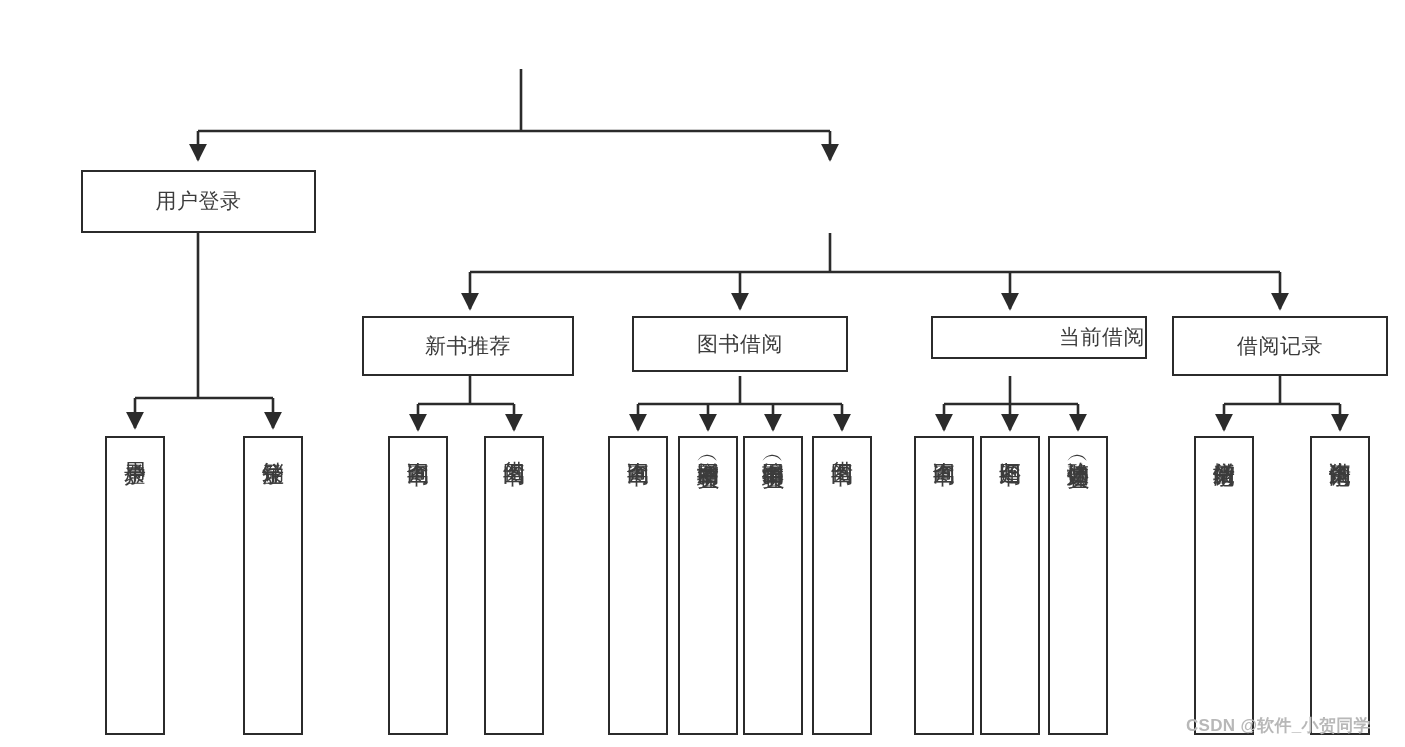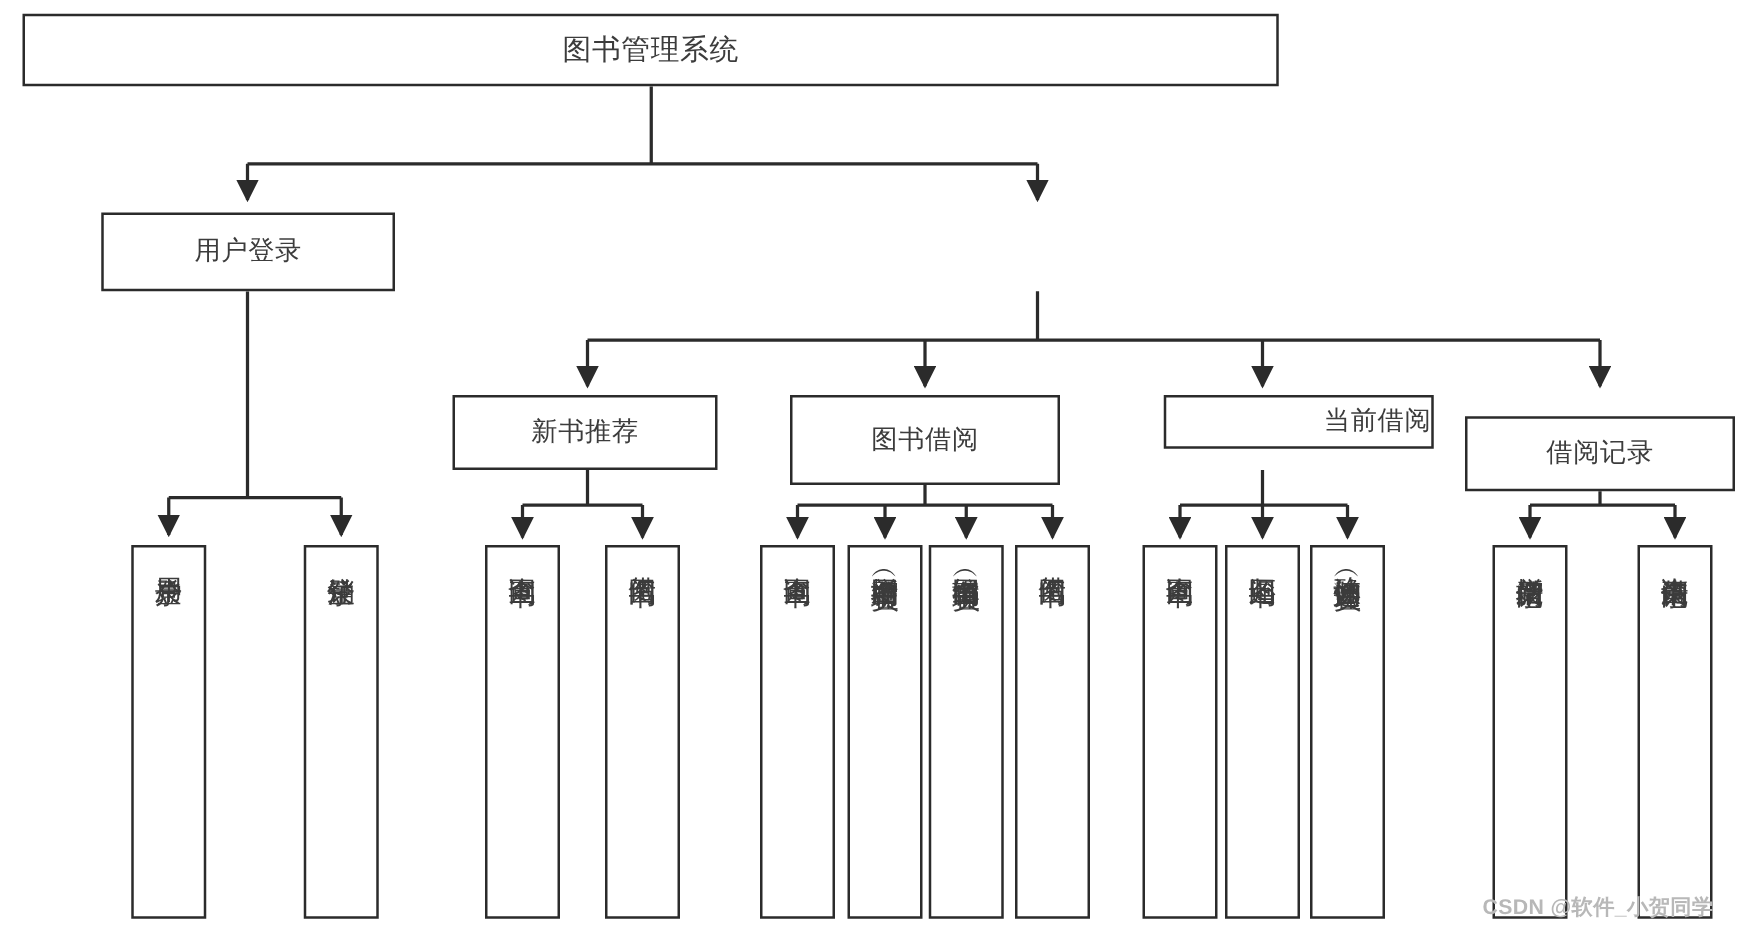--- a/index.html
+++ b/index.html
@@ -122,38 +122,35 @@
       <path d="M 1010 404 L 1010 430" marker-end="url(#arrow)"></path>
       <path d="M 1078 404 L 1078 430" marker-end="url(#arrow)"></path>
 
       <path d="M 1280 376 L 1280 404"></path>
       <path d="M 1224 404 L 1340 404"></path>
       <path d="M 1224 404 L 1224 430" marker-end="url(#arrow)"></path>
       <path d="M 1340 404 L 1340 430" marker-end="url(#arrow)"></path>
     </g>
   </svg>
 
-  <div class="node h title" style="left:18px; top:11px; width:1005px; height:58px;">
-    <span class="lbl">图书管理系统</span>
-  </div>
 
   <div class="node h" style="left:81px; top:170px; width:235px; height:63px;">
     <span class="lbl">用户登录</span>
   </div>
 
   <div class="node h" style="left:362px; top:316px; width:212px; height:60px;">
     <span class="lbl">新书推荐</span>
   </div>
-  <div class="node h" style="left:632px; top:316px; width:216px; height:72px;">
+  <div class="node h" style="left:632px; top:316px; width:216px; height:56px;">
     <span class="lbl">图书借阅</span>
   </div>
   <div class="node h" style="left:931px; top:316px; width:216px; height:43px;justify-content:flex-end;">
     <span class="lbl">当前借阅</span>
   </div>
-  <div class="node h" style="left:1172px; top:316px; width:216px; height:60px;margin-top:17px;">
+  <div class="node h" style="left:1172px; top:316px; width:216px; height:60px;">
     <span class="lbl">借阅记录</span>
   </div>
 
   <div class="node v" style="left:105px; top:436px; width:60px; height:299px;">
     <span class="lbl">用户登录</span>
   </div>
   <div class="node v" style="left:243px; top:436px; width:60px; height:299px;">
     <span class="lbl">注销登录</span>
   </div>
 

